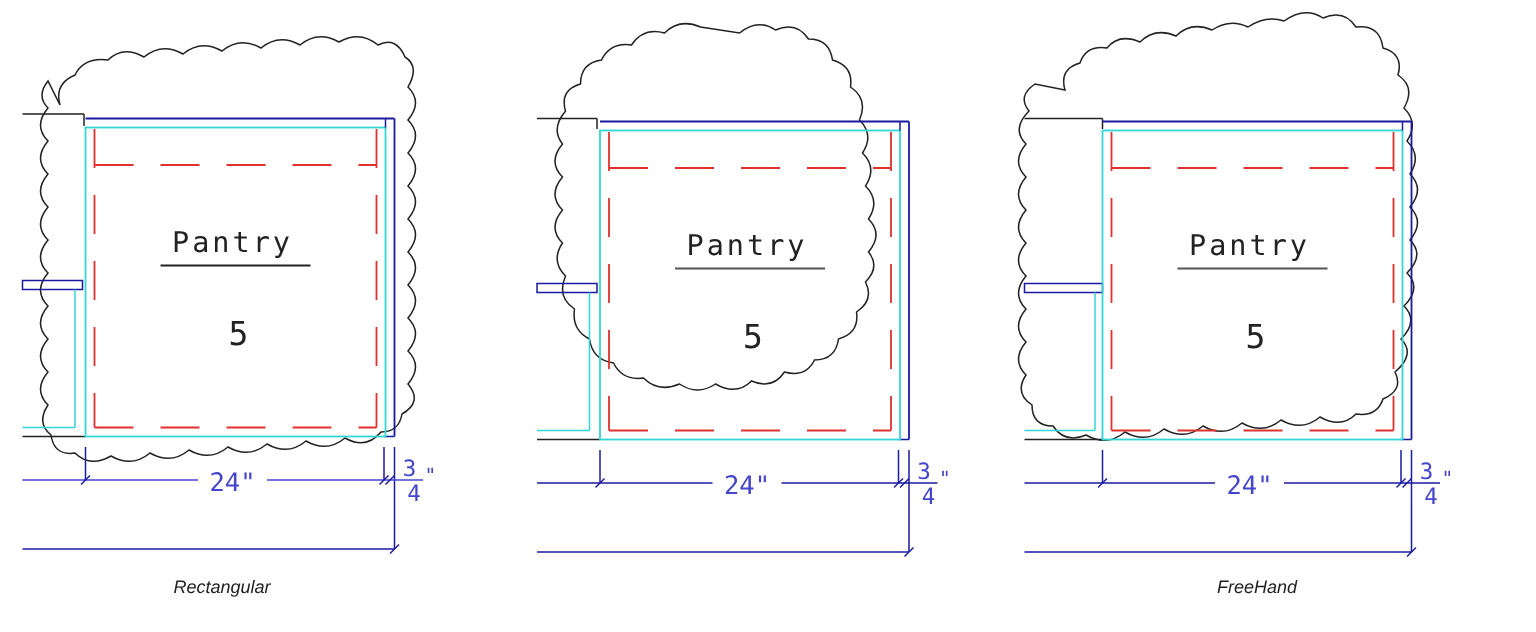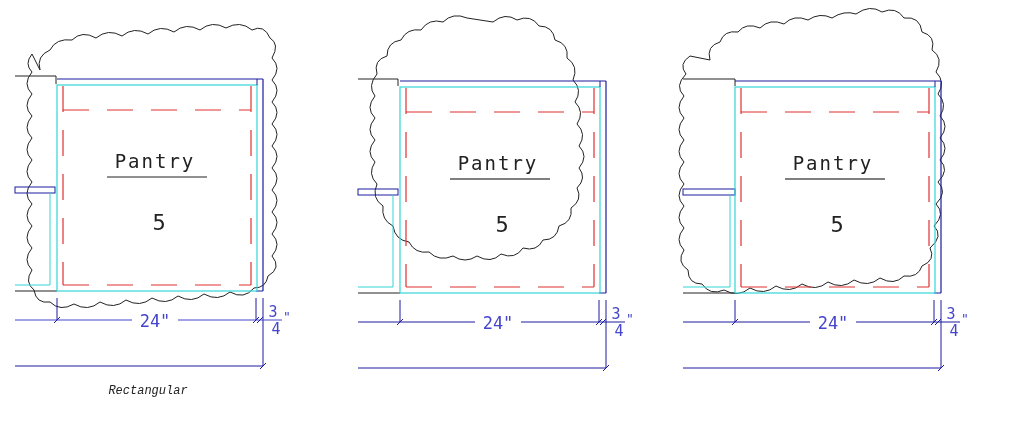--- a/index.html
+++ b/index.html
@@ -2,21 +2,21 @@
 <html><head>
 <meta charset="utf-8">
 <style>
   html, body { margin: 0; padding: 0; background: #ffffff; }
   body { width: 1024px; height: 421px; position: relative; overflow: hidden; }
   .stage { position: absolute; left: 0; top: 0; width: 1024px; height: 421px; }
   svg { position: absolute; left: 0; top: 0; }
   .cad-text { font-family: "DejaVu Sans Mono", "Liberation Mono", monospace; }
   .caption {
     position: absolute; top: 384px; width: 160px; text-align: center;
-    font-family: Liberation Mono, monospace;
+    font-family: Liberation Sans, sans-serif;
     font-style: italic; font-size: 12px; color: #222222;
   }
 </style>
 </head>
 <body>
 
 <div class="stage">
 
   <svg width="1024" height="421">
     <g transform="translate(0,0)">
@@ -150,14 +150,15 @@
         <line x1="260" y1="371" x2="266" y2="365"></line>
       </g>
       <text class="cad-text" x="155" y="329" font-size="17" fill="#4444cc" text-anchor="middle">24"</text>
       <text class="cad-text" x="273" y="319" font-size="15" fill="#4444cc" text-anchor="middle">3</text>
       <text class="cad-text" x="276" y="336" font-size="15" fill="#4444cc" text-anchor="middle">4</text>
       <text class="cad-text" x="287" y="323" font-size="13" fill="#4444cc" text-anchor="middle">"</text>
     </g>
   </svg>
 
   <div class="caption" style="left:68px;">Rectangular</div>
+  <div class="caption" style="left:758px;">FreeHand</div>
 
 </div>
 
 </body></html>

